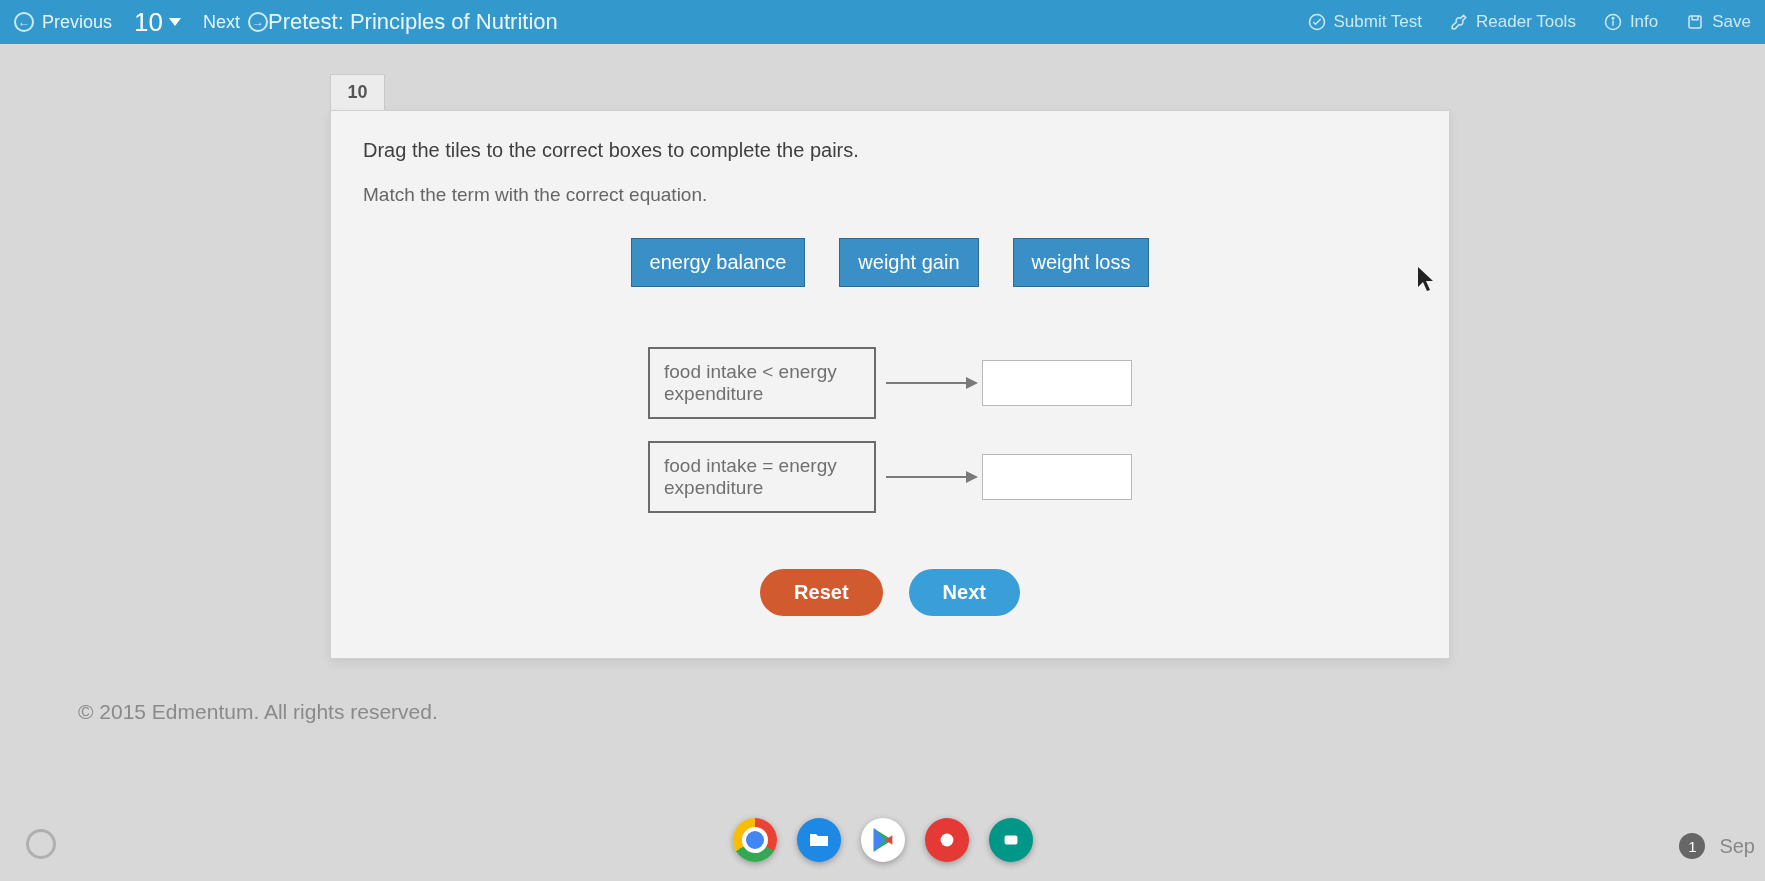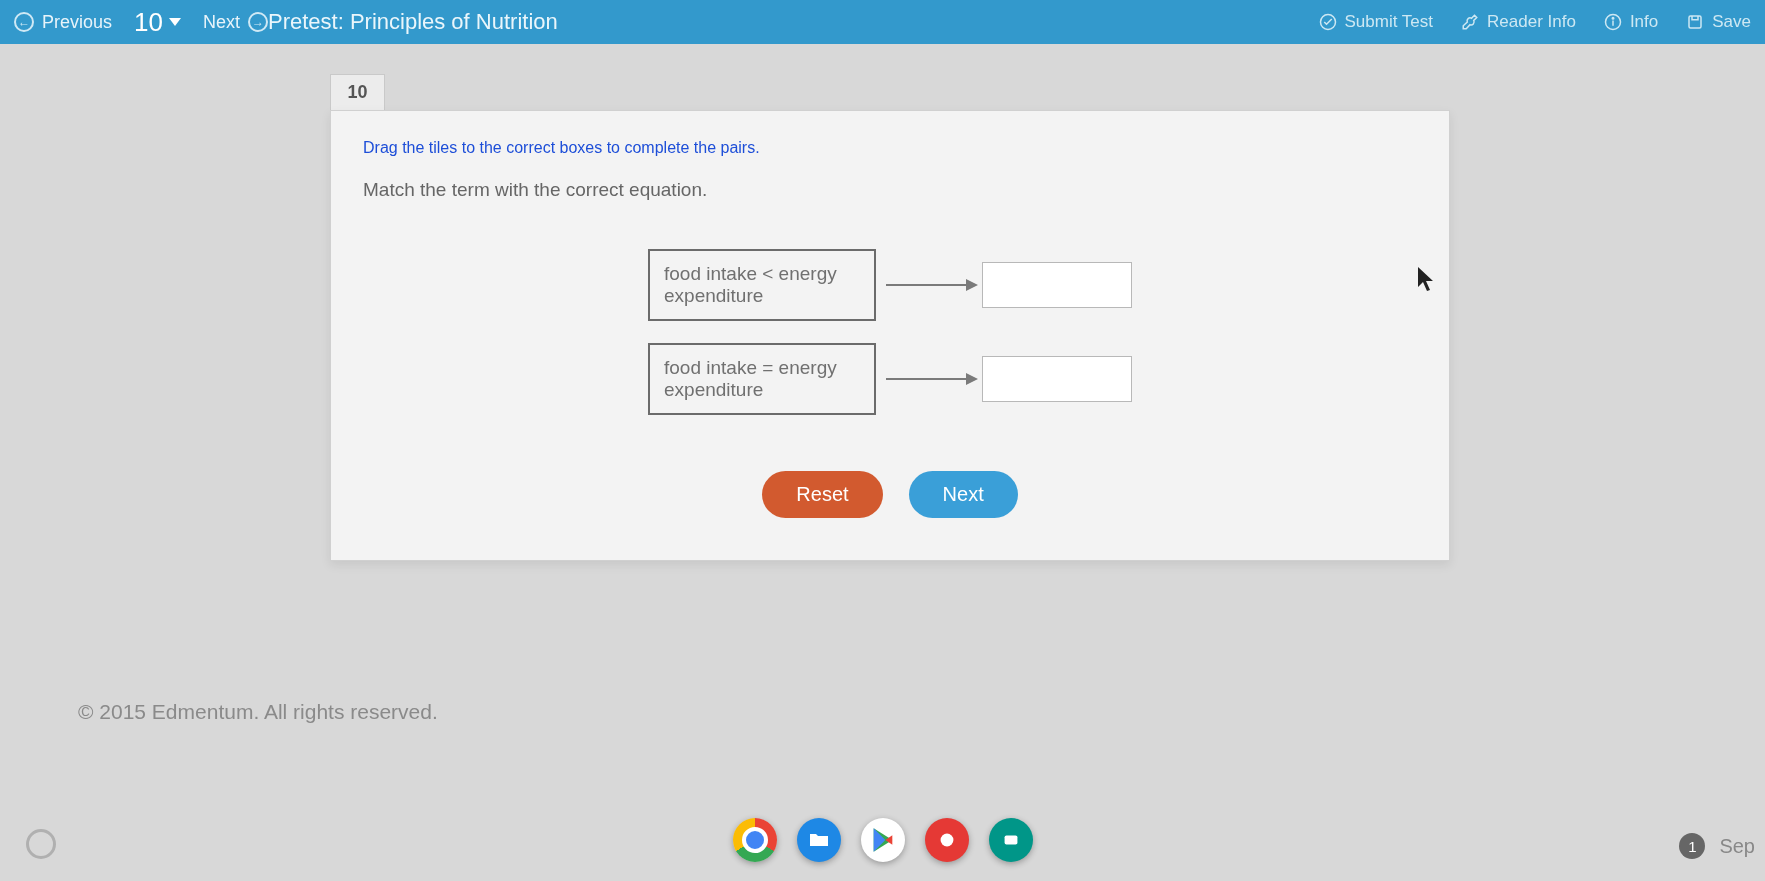--- a/index.html
+++ b/index.html
@@ -10,32 +10,32 @@
 .qnum-sel{font-size:26px;color:#fff;display:flex;align-items:center;gap:6px}
 .caret-down{width:0;height:0;border-left:6px solid transparent;border-right:6px solid transparent;border-top:8px solid #fff;display:inline-block}
 .arrow-circle{width:20px;height:20px;border:2px solid #cfe9f5;border-radius:50%;display:inline-flex;align-items:center;justify-content:center;font-size:12px;color:#cfe9f5}
 .test-title{color:#eaf6fb;font-size:22px}
 .topbar .tools{margin-left:auto;display:flex;align-items:center;gap:28px;color:#cde8f3;font-size:17px}
 .tools .tool{display:flex;align-items:center;gap:8px;cursor:pointer}
 .ico{width:18px;height:18px;display:inline-block}
 .page-wrap{padding:30px 0 0 330px}
 .qtab{background:#ececec;border:1px solid #c9c9c9;border-bottom:none;width:55px;height:36px;display:flex;align-items:center;justify-content:center;font-weight:bold;color:#555;font-size:18px}
 .card{background:#f3f3f3;border:1px solid #d0d0d0;width:1120px;padding:28px 32px 42px 32px;box-shadow:0 4px 10px rgba(0,0,0,.08)}
-.instr1{color:#1d4ed8;font-size:16px;margin-bottom:22px}
-.instr2{color:#666;font-size:19px;margin-bottom:48px}
+.instr1{color:#404040;font-size:20px;margin-bottom:22px}
+.instr2{color:#666;font-size:19px;margin-bottom:32px}
 .tiles-row{display:flex;justify-content:center;gap:34px;margin-bottom:60px}
 .tile{background:#3a8fc7;color:#fff;font-size:20px;padding:12px 18px;border:1px solid #2a6a94;cursor:grab;user-select:none}
 .match-rows{display:flex;flex-direction:column;gap:22px;align-items:center}
 .match-row{display:flex;align-items:center;gap:0}
 .eq-box{border:2px solid #6b6b6b;background:#f3f3f3;color:#707070;font-size:19px;padding:12px 14px;width:228px}
 .arrow-line{width:90px;height:2px;background:#7a7a7a;position:relative;margin:0 6px 0 10px}
 .arrow-line::after{content:"";position:absolute;right:-2px;top:-5px;border-left:12px solid #7a7a7a;border-top:6px solid transparent;border-bottom:6px solid transparent}
 .drop-box{border:1px solid #b8b8b8;background:#fff;width:150px;height:46px}
 .action-row{display:flex;justify-content:center;gap:26px;margin-top:56px}
-.pill{border:none;border-radius:24px;color:#fff;font-size:20px;font-weight:normal;padding:12px 34px;cursor:pointer}
+.pill{border:none;border-radius:24px;color:#fff;font-size:20px;font-weight:bold;padding:12px 34px;cursor:pointer}
 .pill.reset{background:#d25a2f}
 .pill.next{background:#3a9fd8}
 .footer{position:absolute;left:78px;top:700px;color:#8a8a8a;font-size:21px}
 .taskbar{position:absolute;bottom:10px;left:0;right:0;height:62px;display:flex;align-items:center;justify-content:center;gap:20px}
 .tb-ico{width:44px;height:44px;border-radius:50%;background:#fff;box-shadow:0 2px 6px rgba(0,0,0,.3);display:flex;align-items:center;justify-content:center}
 .tb-chrome{background:conic-gradient(#ea4335 0 120deg,#34a853 120deg 240deg,#fbbc05 240deg 360deg);position:relative}
 .tb-chrome::after{content:"";position:absolute;width:18px;height:18px;background:#4285f4;border:4px solid #fff;border-radius:50%}
 .tb-files{background:#1e88e5}
 .tb-play{background:#fff}
 .tb-play svg{width:28px;height:28px}
@@ -74,21 +74,21 @@
           </svg>
       </span>
       <span>Submit Test</span>
     </div>
     <div class="tool">
       <span class="ico">
         <svg viewBox="0 0 24 24" fill="none" stroke="#cde8f3" stroke-width="2">
             <path d="M14 7a4 4 0 00-5.6 5L3 17v4h4l5-5.4A4 4 0 0017 10l4-4-3-3-4 4z"></path>
           </svg>
       </span>
-      <span>Reader Info</span>
+      <span>Reader Tools</span>
     </div>
     <div class="tool">
       <span class="ico">
         <svg viewBox="0 0 24 24" fill="none" stroke="#cde8f3" stroke-width="2">
             <circle cx="12" cy="12" r="10"></circle>
             <line x1="12" y1="10" x2="12" y2="17"></line>
             <circle cx="12" cy="7" r="1" fill="#cde8f3"></circle>
           </svg>
       </span>
       <span>Info</span>
@@ -104,20 +104,25 @@
     </div>
   </div>
 </div>
 
 <div class="page-wrap">
   <div class="qtab">10</div>
   <div class="card">
     <div class="instr1">Drag the tiles to the correct boxes to complete the pairs.</div>
     <div class="instr2">Match the term with the correct equation.</div>
 
+    <div class="tiles-row">
+      <div class="tile">energy balance</div>
+      <div class="tile">weight gain</div>
+      <div class="tile">weight loss</div>
+    </div>
 
     <div class="match-rows">
       <div class="match-row">
         <div class="eq-box">food intake &lt; energy expenditure</div>
         <div class="arrow-line"></div>
         <div class="drop-box"></div>
       </div>
       <div class="match-row">
         <div class="eq-box">food intake = energy expenditure</div>
         <div class="arrow-line"></div>

